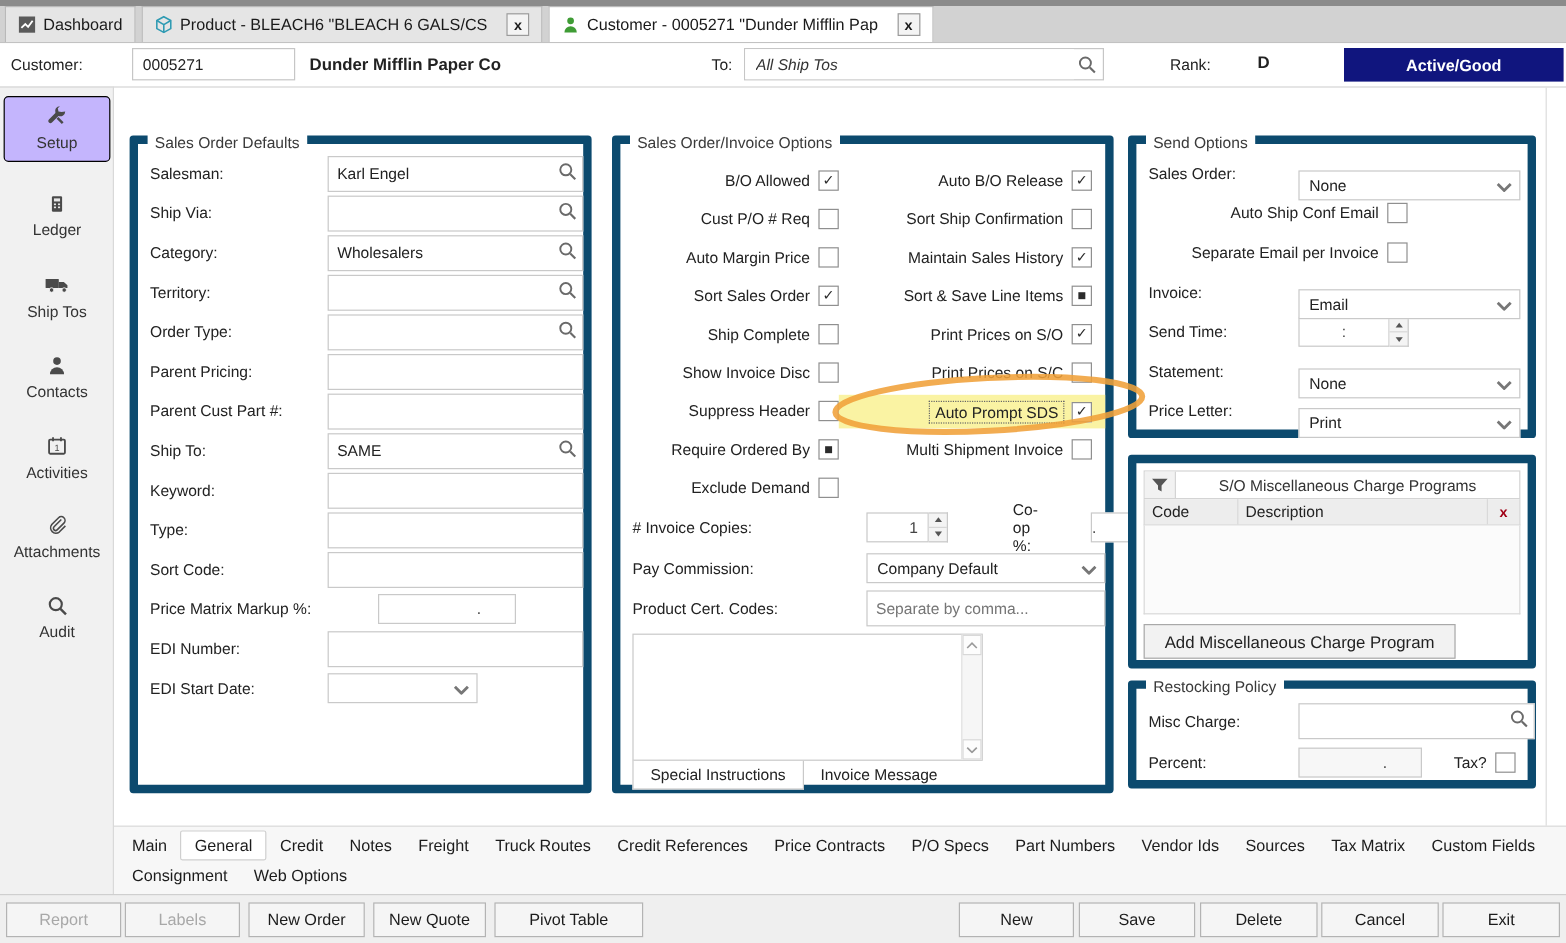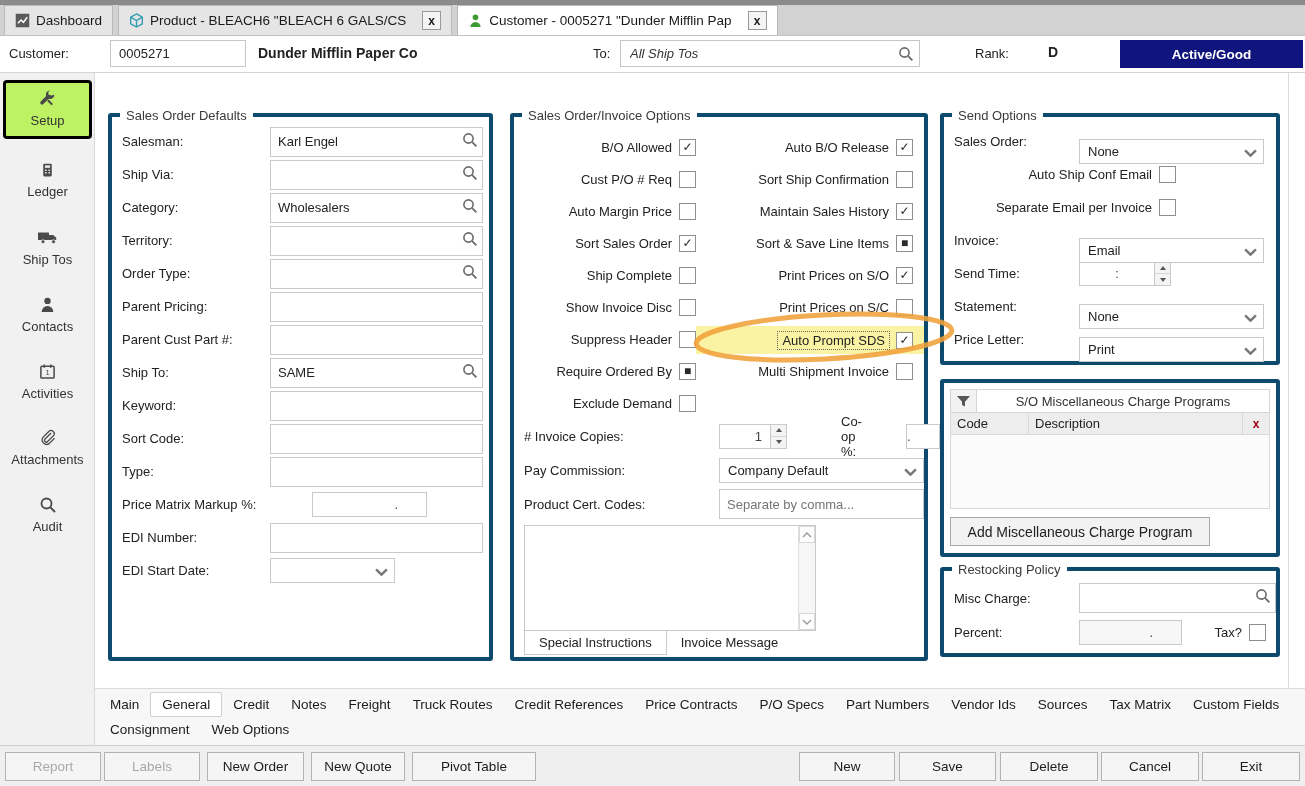--- a/index.html
+++ b/index.html
@@ -24,28 +24,28 @@
   .hsearchwrap input { position:absolute; left:0; top:0; width:274px; height:25px; border:none; outline:none; padding:0 9px; font:inherit; font-style:italic; color:#333; }
   .hsearchwrap .mag { position:absolute; right:5px; top:5px; cursor:pointer; }
   .hrankl { position:absolute; left:975px; top:10px; }
   .hrank { position:absolute; left:1048px; top:8px; font-weight:bold; font-size:14px; }
   .status { position:absolute; left:1120px; top:4px; width:183px; height:28px; background:#10157e; color:#fff; font-weight:bold; font-size:13.5px; display:flex; align-items:center; justify-content:center; cursor:pointer; }
 
   
   .sidebar { position:absolute; left:0; top:72px; width:95px; height:673px; background:#f1f1f1; border-top:1px solid #d4d4d4; border-right:1px solid #d9d9d9; }
   .side-item { position:absolute; left:3px; width:89px; text-align:center; color:#333; font-size:13px; cursor:pointer; padding:7px 0 8px 0; }
   .side-item .si-ic { display:block; height:20px; margin-bottom:3px; }
-  .side-item.active { background:#bef264; border:3px solid #000000; border-radius:4px; }
+  .side-item.active { background:#c4b5fd; border:1px solid #000000; border-radius:4px; }
 
   
   .content { position:absolute; left:95px; top:72px; width:1210px; height:673px; background:#fff; border-top:1px solid #d4d4d4; }
   .vline { position:absolute; left:1193px; top:0; width:1px; height:616px; background:#dcdcdc; }
 
   
-  .gbox { position:absolute; border:4px solid #0c4a6e; border-radius:3px; background:#fff; }
+  .gbox { position:absolute; border:7px solid #0c4a6e; border-radius:3px; background:#fff; }
   .gtitle { position:absolute; top:-9px; left:8px; background:#fff; padding:0 6px; color:#3a3a3a; }
 
   
   .inp { height:30px; border:1px solid #c9c9c9; background:#fff; font:inherit; padding:0 7px; color:#222; }
   .srchwrap { position:relative; display:inline-block; }
   .srchwrap .mag { position:absolute; right:5px; top:5px; cursor:pointer; }
   .dd { position:relative; height:25px; border:1px solid #c9c9c9; background:#fff; display:inline-flex; align-items:center; padding:0 22px 0 8px; cursor:pointer; }
   .dd .ddc { position:absolute; right:6px; top:9px; }
   .cb { display:inline-flex; width:17px; height:17px; border:1px solid #8f8f8f; background:#fff; align-items:center; justify-content:center; font-size:12px; color:#2b2b2b; cursor:pointer; flex:0 0 17px; }
   .spin { display:inline-flex; flex-direction:column; width:16px; height:25px; border:1px solid #c9c9c9; border-left:none; background:#f4f4f4; }
@@ -289,26 +289,26 @@
               <line x1="10.2" y1="10.2" x2="14.4" y2="14.4" stroke="#6a6a6a" stroke-width="1.8"></line>
             </svg></span>
         </div>
 
       <div class="f-row">
           <span class="fl">Keyword:</span>
         <input class="inp" value="" style="">
         </div>
 
       <div class="f-row">
+          <span class="fl">Type:</span>
+        <input class="inp" value="" style="">
+        </div>
+
+      <div class="f-row">
           <span class="fl">Sort Code:</span>
-        <input class="inp" value="" style="">
-        </div>
-
-      <div class="f-row">
-          <span class="fl">Type:</span>
         <input class="inp" value="" style="">
         </div>
 
       <div class="f-row markup">
           <span class="fl">Price Matrix Markup %:</span>
         <span class="dec" style="width:115px;">.</span>
         </div>
 
       <div class="f-row">
           <span class="fl">EDI Number:</span>

